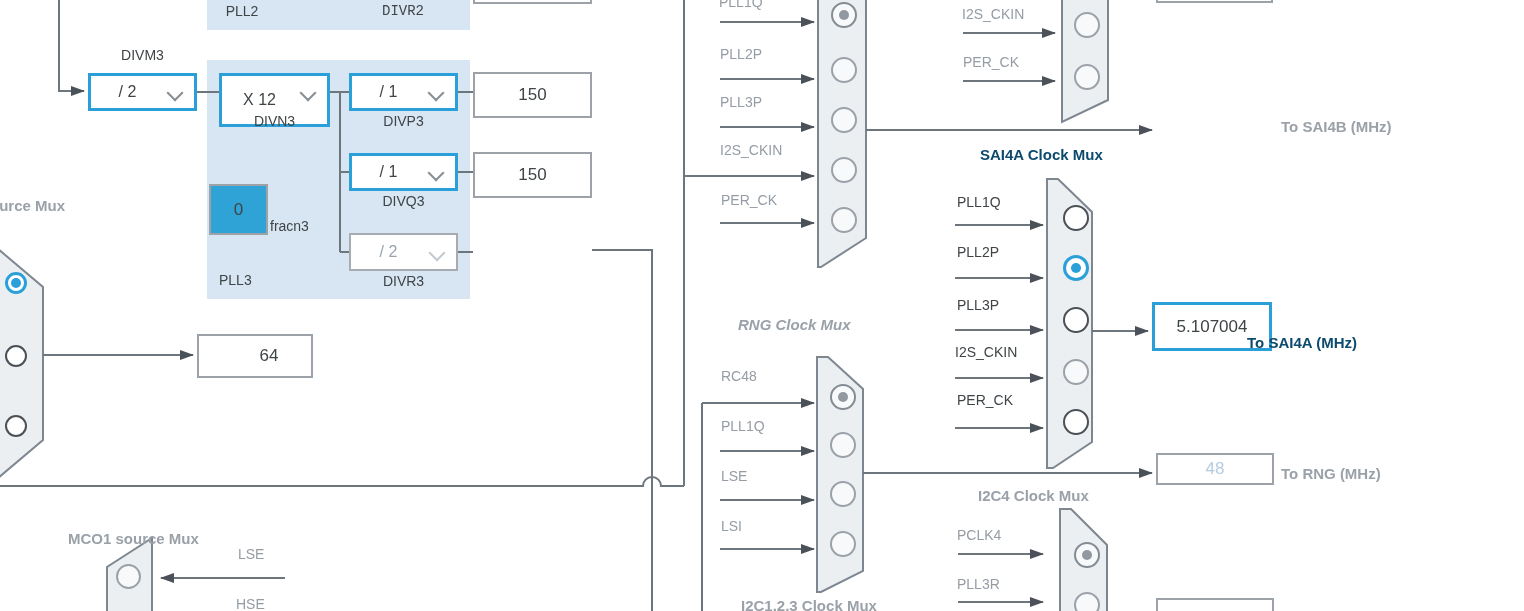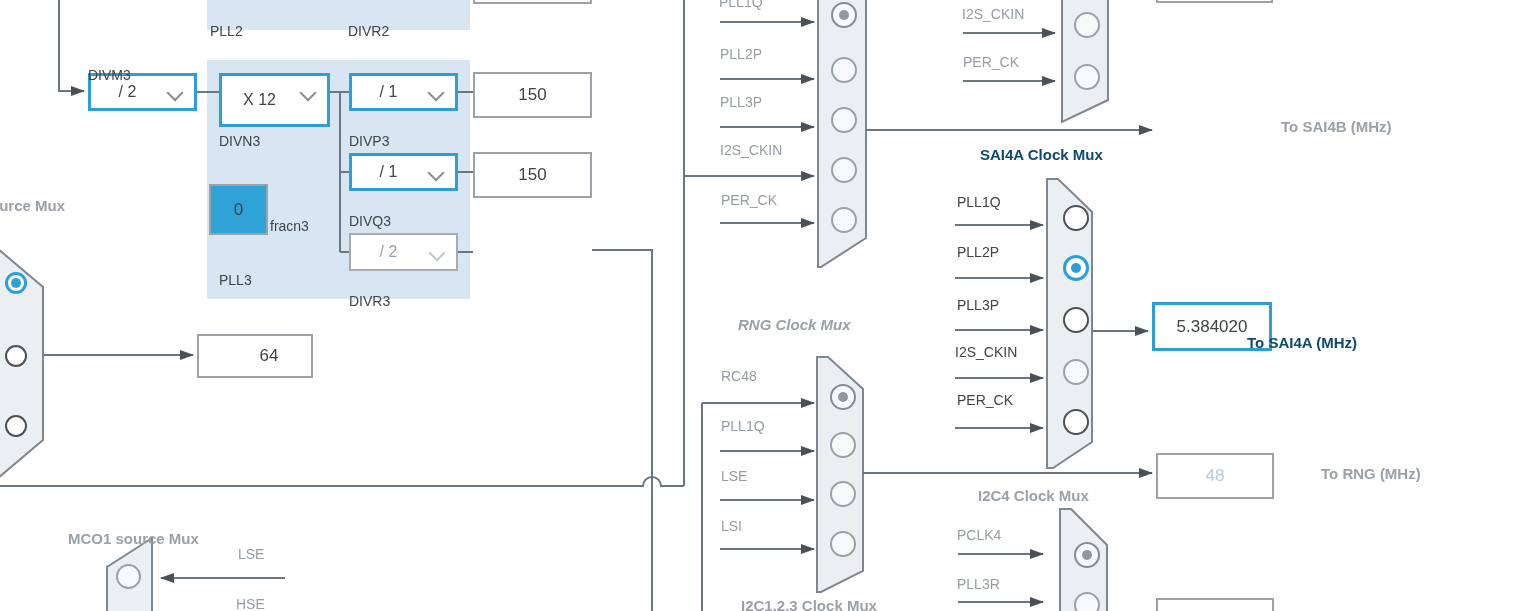--- a/index.html
+++ b/index.html
@@ -5,21 +5,21 @@
   html,body{margin:0;padding:0;background:#fff;}
   #stage{position:relative;width:1524px;height:611px;overflow:hidden;background:#ffffff;
          font-family:"Liberation Sans", sans-serif;}
   .abs{position:absolute;}
   .panel{background:#D8E6F3;}
   svg.wires{position:absolute;left:0;top:0;z-index:1;}
   .lbl{position:absolute;z-index:3;font-size:14px;color:#3F4447;white-space:nowrap;}
   .glbl{position:absolute;z-index:3;font-size:14px;color:#959CA4;white-space:nowrap;}
   .title{position:absolute;z-index:3;font-size:15px;font-weight:bold;color:#9AA1A8;white-space:nowrap;}
   .title.dark{color:#0c4a6e;}
-  .ctr{margin-top:20px;}
+  .ctr{text-align:center;}
   .dd{position:absolute;z-index:2;background:#fff;border:3px solid #2BA0D8;box-sizing:border-box;
       font-size:16px;color:#3F4447;display:flex;align-items:center;justify-content:center;
       padding-right:30px;}
   .dd.dis{border:2px solid #A6ACB2;color:#9AA3AC;}
   .chev{position:absolute;right:13px;top:11px;width:10px;height:10px;border-right:2px solid #868D94;
         border-bottom:2px solid #868D94;transform:rotate(45deg);}
   .dd.dis .chev{border-color:#C3C9CF;top:12px;}
   .vbox{position:absolute;z-index:2;background:#fff;border:2px solid #9CA2A8;box-sizing:border-box;
         font-size:17px;color:#3F4447;display:flex;align-items:center;justify-content:center;}
   .vbox.dis{color:#B4CBE0;}
@@ -97,21 +97,21 @@
       <line x1="863" y1="473" x2="1152" y2="473"></line>
 
       <line x1="958" y1="554" x2="1043" y2="554"></line>
       <line x1="958" y1="602" x2="1043" y2="602"></line>
 
       <line x1="285" y1="578" x2="161" y2="578"></line>
     </g>
   </svg>
 
   <div class="lbl ctr" style="left:210px;top:3px;width:64px;">PLL2</div>
-  <div class="lbl ctr" style="left:348px;top:3px;width:110px;">DIVR2</div>
+  <div class="lbl ctr" style="left:348px;top:3px;width:110px;font-family:Liberation Mono, monospace;">DIVR2</div>
 
   <div class="lbl ctr" style="left:88px;top:47px;width:109px;">DIVM3</div>
   <div class="dd" style="left:88px;top:73px;width:109px;height:38px;">
     <span>/ 2</span>
     <span class="chev"></span>
   </div>
 
   <div class="dd" style="left:219px;top:73px;width:111px;height:54px;">
     <span>X 12</span>
     <span class="chev"></span>
@@ -186,36 +186,36 @@
   <div class="lbl" style="left:957px;top:297px;">PLL3P</div>
   <div class="lbl" style="left:955px;top:344px;">I2S_CKIN</div>
   <div class="lbl" style="left:957px;top:392px;">PER_CK</div>
   <div class="radio edark" style="left:1063px;top:205px;width:26px;height:26px;"></div>
   <div class="radio sblue" style="left:1063px;top:255px;width:26px;height:26px;">
       <span class="dot"></span>
     </div>
   <div class="radio edark" style="left:1063px;top:307px;width:26px;height:26px;"></div>
   <div class="radio egray" style="left:1063px;top:359px;width:26px;height:26px;"></div>
   <div class="radio edark" style="left:1063px;top:409px;width:26px;height:26px;"></div>
-  <div class="vbox hl" style="left:1152px;top:302px;width:120px;height:49px;">5.384020</div>
+  <div class="vbox hl" style="left:1152px;top:302px;width:120px;height:49px;">5.107004</div>
   <div class="title dark" style="left:1247px;top:334px;">To SAI4A (MHz)</div>
 
   <div class="title" style="left:738px;top:316px;font-style:italic;">RNG Clock Mux</div>
   <div class="glbl" style="left:721px;top:368px;">RC48</div>
   <div class="glbl" style="left:721px;top:418px;">PLL1Q</div>
   <div class="glbl" style="left:721px;top:468px;">LSE</div>
   <div class="glbl" style="left:721px;top:518px;">LSI</div>
   <div class="radio sgray" style="left:830px;top:384px;width:26px;height:26px;">
       <span class="dot"></span>
     </div>
   <div class="radio egray" style="left:830px;top:432px;width:26px;height:26px;"></div>
   <div class="radio egray" style="left:830px;top:481px;width:26px;height:26px;"></div>
   <div class="radio egray" style="left:830px;top:531px;width:26px;height:26px;"></div>
-  <div class="vbox dis" style="left:1156px;top:453px;width:118px;height:46px;">48</div>
-  <div class="title" style="left:1281px;top:465px;margin-left:40px;">To RNG (MHz)</div>
+  <div class="vbox dis" style="left:1156px;top:453px;width:118px;height:32px;">48</div>
+  <div class="title" style="left:1281px;top:465px;">To RNG (MHz)</div>
 
   <div class="title" style="left:978px;top:487px;">I2C4 Clock Mux</div>
   <div class="glbl" style="left:957px;top:527px;">PCLK4</div>
   <div class="glbl" style="left:957px;top:576px;">PLL3R</div>
   <div class="radio sgray" style="left:1074px;top:542px;width:26px;height:26px;">
       <span class="dot"></span>
     </div>
   <div class="radio egray" style="left:1074px;top:592px;width:26px;height:26px;"></div>
   <div class="vbox" style="left:1156px;top:598px;width:118px;height:46px;"></div>
 

